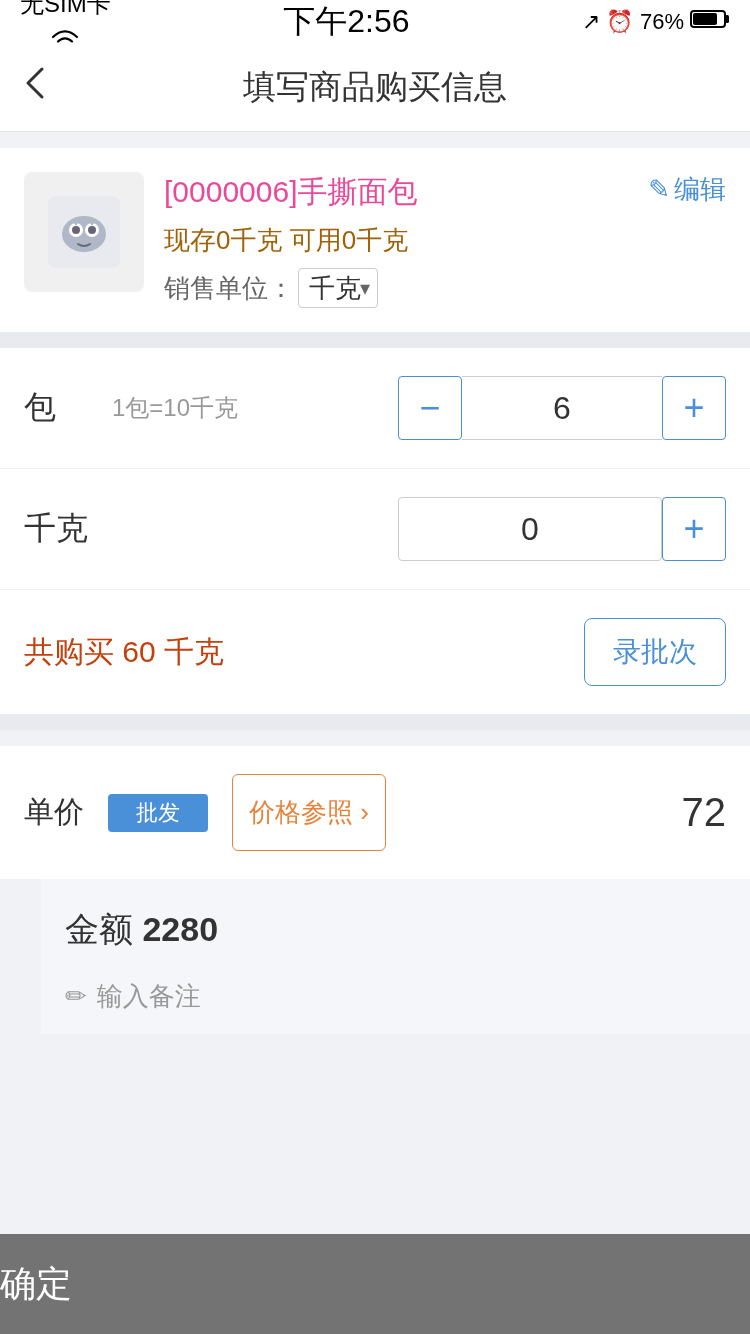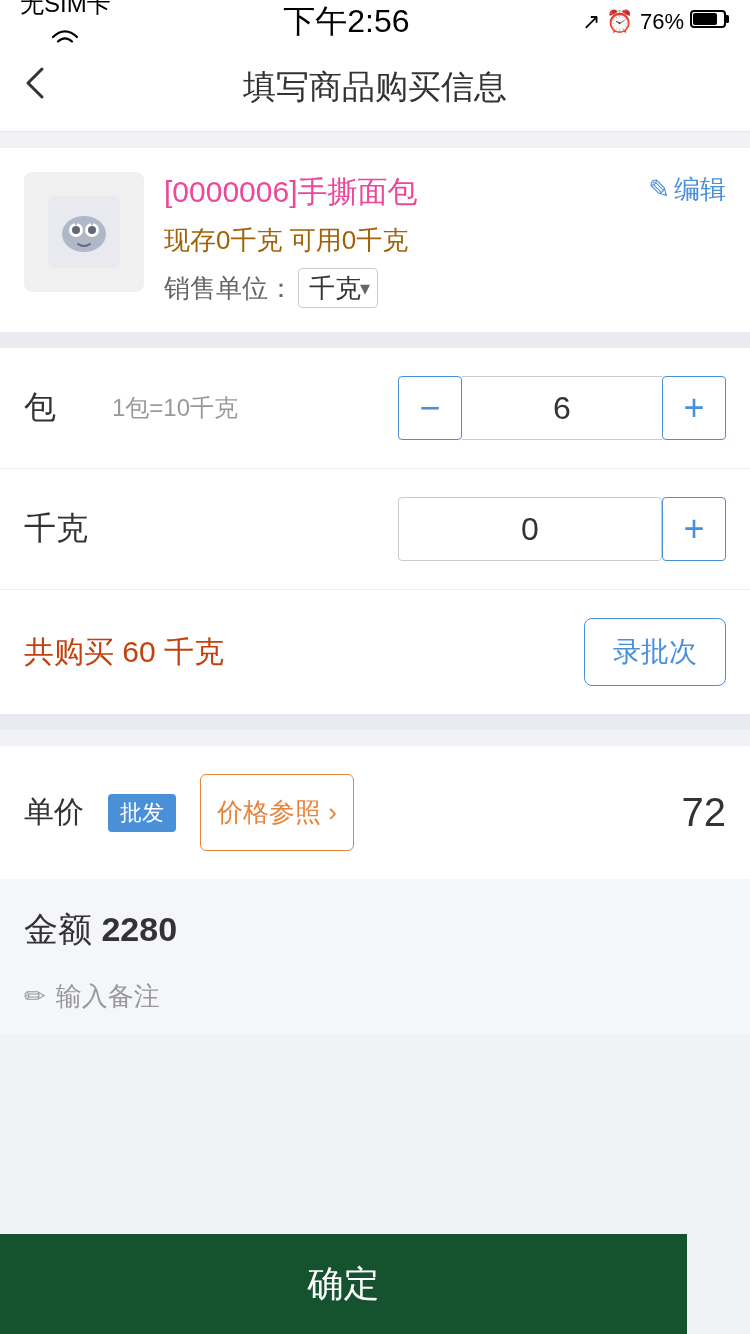--- a/index.html
+++ b/index.html
@@ -229,21 +229,21 @@
       gap: 24px;
     }
     .price-label {
       font-size: 30px;
       color: #333;
     }
     .price-tag {
       background: #4a90d9;
       color: #fff;
       font-size: 22px;
-      padding: 4px 12px;
+      padding: 4px 28px;
       border-radius: 4px;
     }
     .price-ref-btn {
       border: 1.5px solid #e8833a;
       border-radius: 6px;
       padding: 20px 16px;
       color: #e8833a;
       font-size: 26px;
       display: flex;
       align-items: center;
@@ -255,20 +255,21 @@
       margin-left: auto;
       font-size: 40px;
       color: #333;
       font-weight: 500;
     }
 
     
     .amount-section {
       background: #f5f6fa;
       padding: 28px 24px 10px 24px;
+      margin-left: 41px;
     }
     .amount-row {
       font-size: 34px;
       color: #333;
       margin-bottom: 16px;
     }
     .amount-bold { font-weight: bold; }
     .note-row {
       display: flex;
       align-items: center;
@@ -283,26 +284,25 @@
       flex: 1;
       background: #f0f2f5;
       min-height: 280px;
     }
 
     
     .confirm-bar {
       position: fixed;
       bottom: 0;
       left: 0;
-      width: 687px;
+      width: 750px;
       height: 100px;
-      background: #14532d;
-      display: flex;
-      align-items: center;
-      justify-content: center;
+      background: #737373;
+      display: flex;
+      align-items: center;
       cursor: pointer;
     }
     .confirm-text {
       font-size: 36px;
       color: #fff;
       font-weight: 500;
     }
     .content-wrap {
       padding-bottom: 100px;
     }

